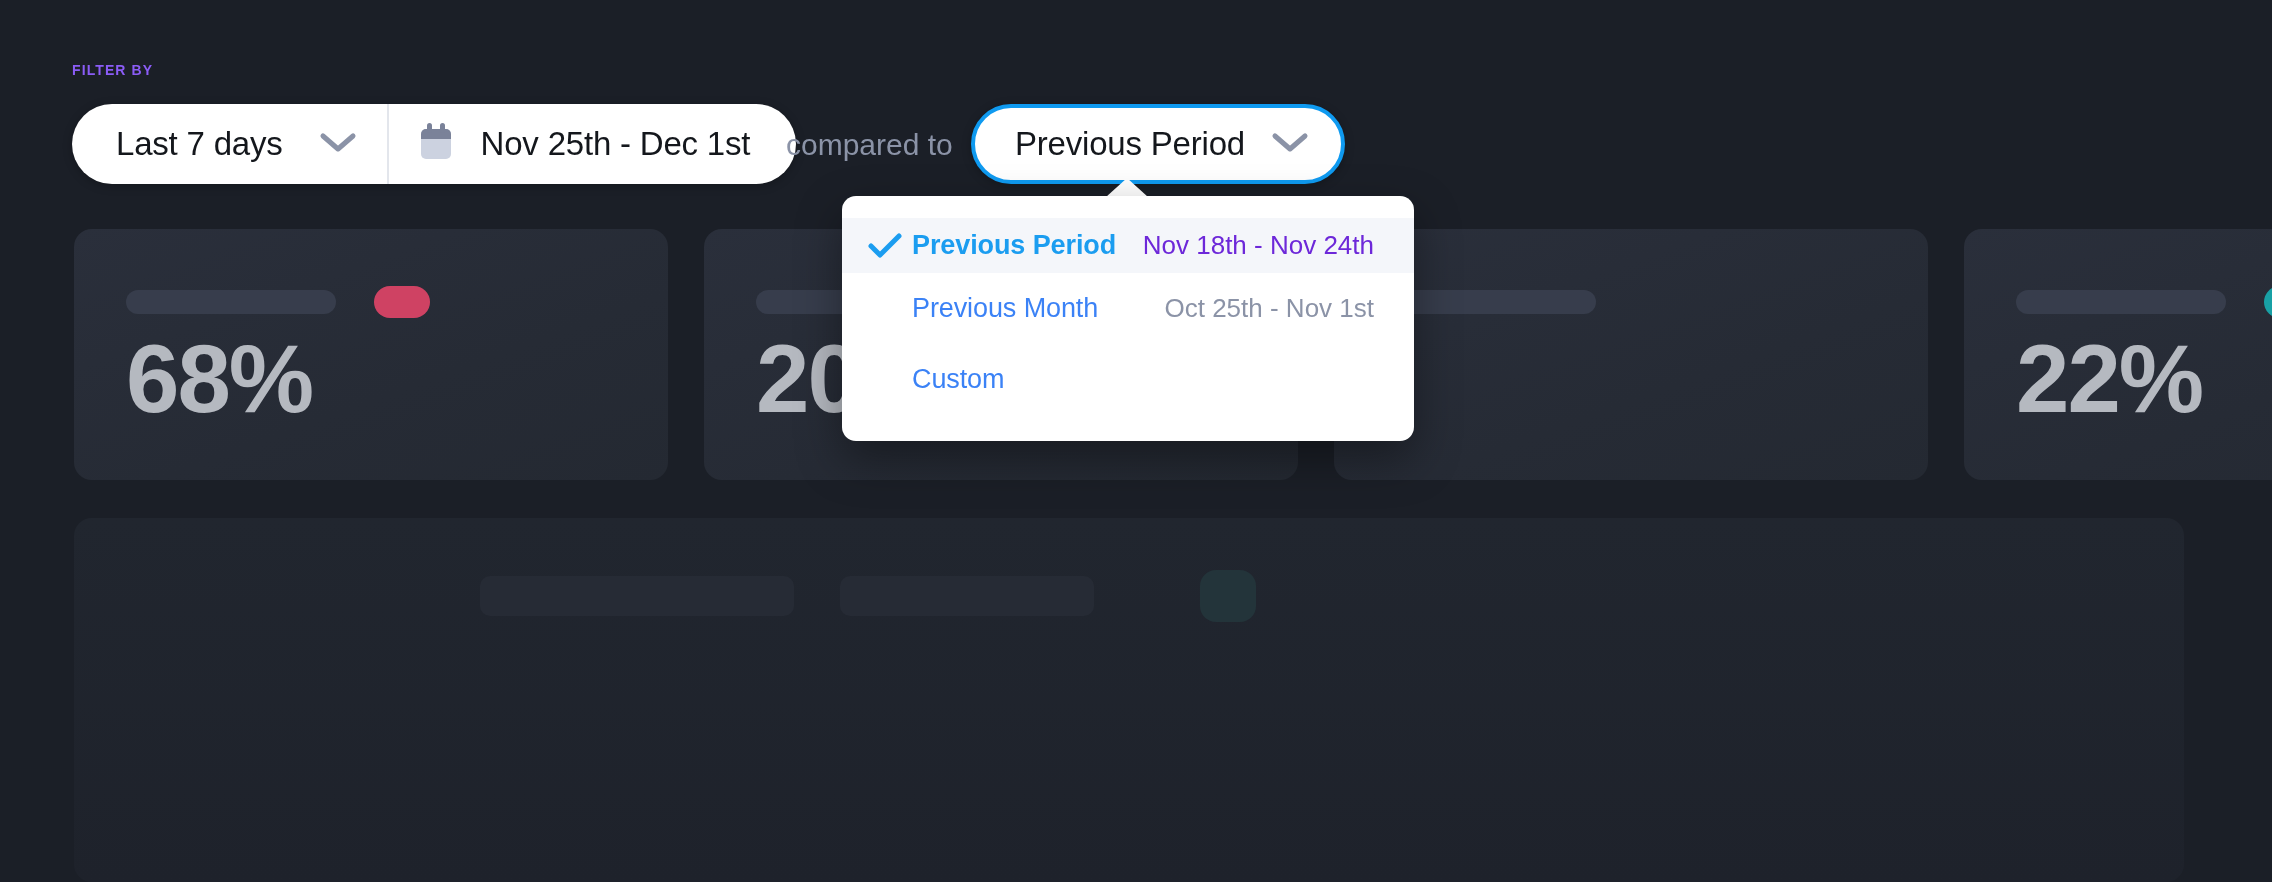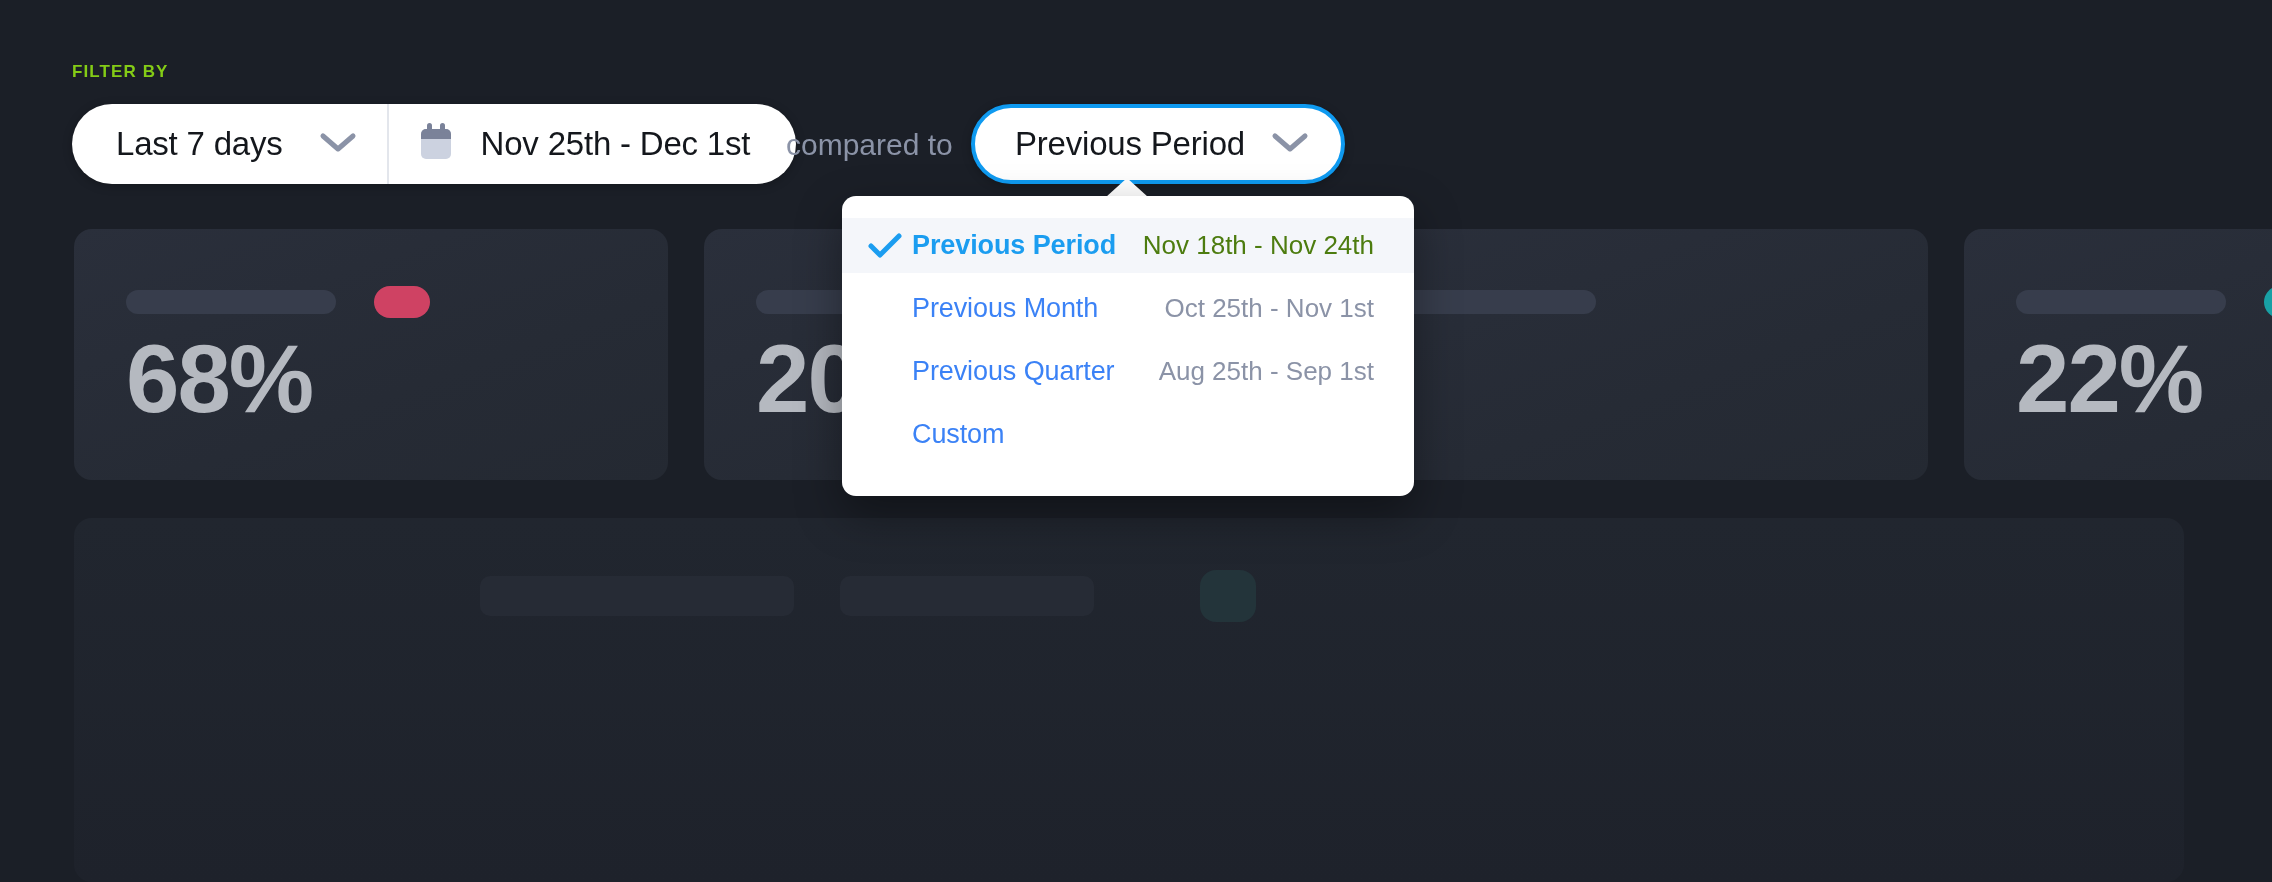--- a/index.html
+++ b/index.html
@@ -7,22 +7,22 @@
     width:2272px; height:882px;
     background:#1b1f27;
     font-family:"Liberation Sans", sans-serif;
     overflow:hidden;
   }
   .stage { position:relative; width:2272px; height:882px; background:#1b1f27; }
 
   
   .filter-label {
     position:absolute; left:72px; top:62px;
-    font-size:17px; font-weight:700; letter-spacing:1.1px;
-    color:#84cc16; text-transform:uppercase;
+    font-size:14px; font-weight:700; letter-spacing:1.1px;
+    color:#8b5cf6; text-transform:uppercase;
   }
 
   
   .seg-pill {
     position:absolute; left:72px; top:104px;
     height:80px; background:#ffffff; border-radius:40px;
     display:flex; align-items:stretch;
     box-shadow:0 2px 10px rgba(0,0,0,.25);
   }
   .seg {
@@ -79,21 +79,21 @@
   }
   .menu-row.selected { background:#f4f6fa; }
   .check-slot { width:44px; flex:0 0 44px; display:flex; align-items:center; }
   .menu-label {
     font-size:27px; color:#3b82f6; white-space:nowrap; letter-spacing:-0.1px;
   }
   .menu-row.selected .menu-label { color:#1b9df0; font-weight:700; }
   .menu-range {
     margin-left:auto; font-size:26px; color:#8b93a7; white-space:nowrap;
   }
-  .menu-row.selected .menu-range { color:#4d7c0f; }
+  .menu-row.selected .menu-range { color:#6d28d9; }
   .menu-gap { height:8px; }
 
   
   .card {
     position:absolute;
     background:linear-gradient(160deg,#2a2f3b 0%, #262b35 60%, #242932 100%);
     border-radius:18px;
   }
   .card-1 { left:74px;  top:229px; width:594px; height:251px; }
   .card-2 { left:704px; top:229px; width:594px; height:251px; }
@@ -223,25 +223,20 @@
     <div class="menu-gap"></div>
 
     <div class="menu-row">
       <span class="check-slot"></span>
       <span class="menu-label">Previous Month</span>
       <span class="menu-range">Oct 25th - Nov 1st</span>
     </div>
 
     <div class="menu-gap"></div>
 
-    <div class="menu-row">
-      <span class="check-slot"></span>
-      <span class="menu-label">Previous Quarter</span>
-      <span class="menu-range">Aug 25th - Sep 1st</span>
-    </div>
 
     <div class="menu-gap"></div>
 
     <div class="menu-row">
       <span class="check-slot"></span>
       <span class="menu-label">Custom</span>
       <span class="menu-range"></span>
     </div>
 
     <div class="menu-gap"></div>

